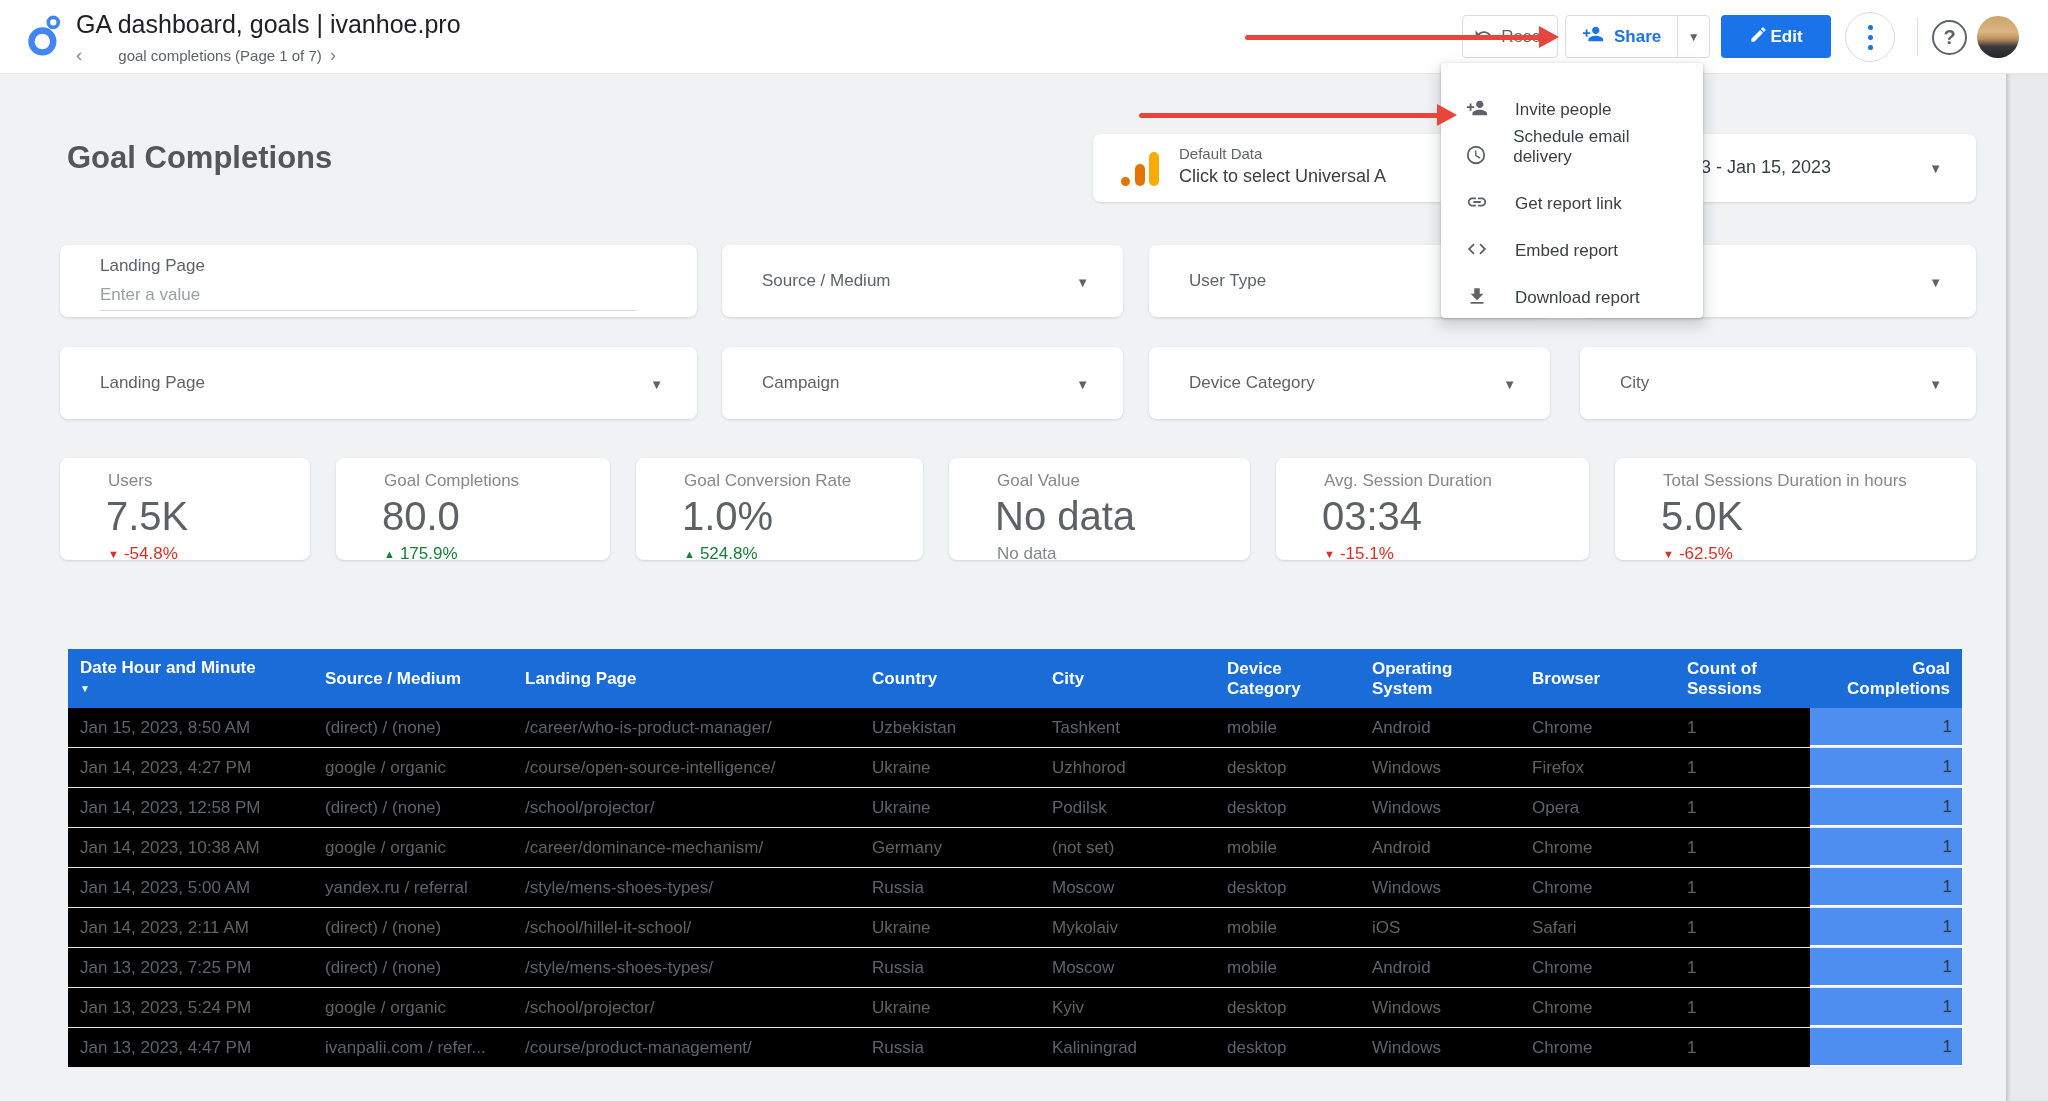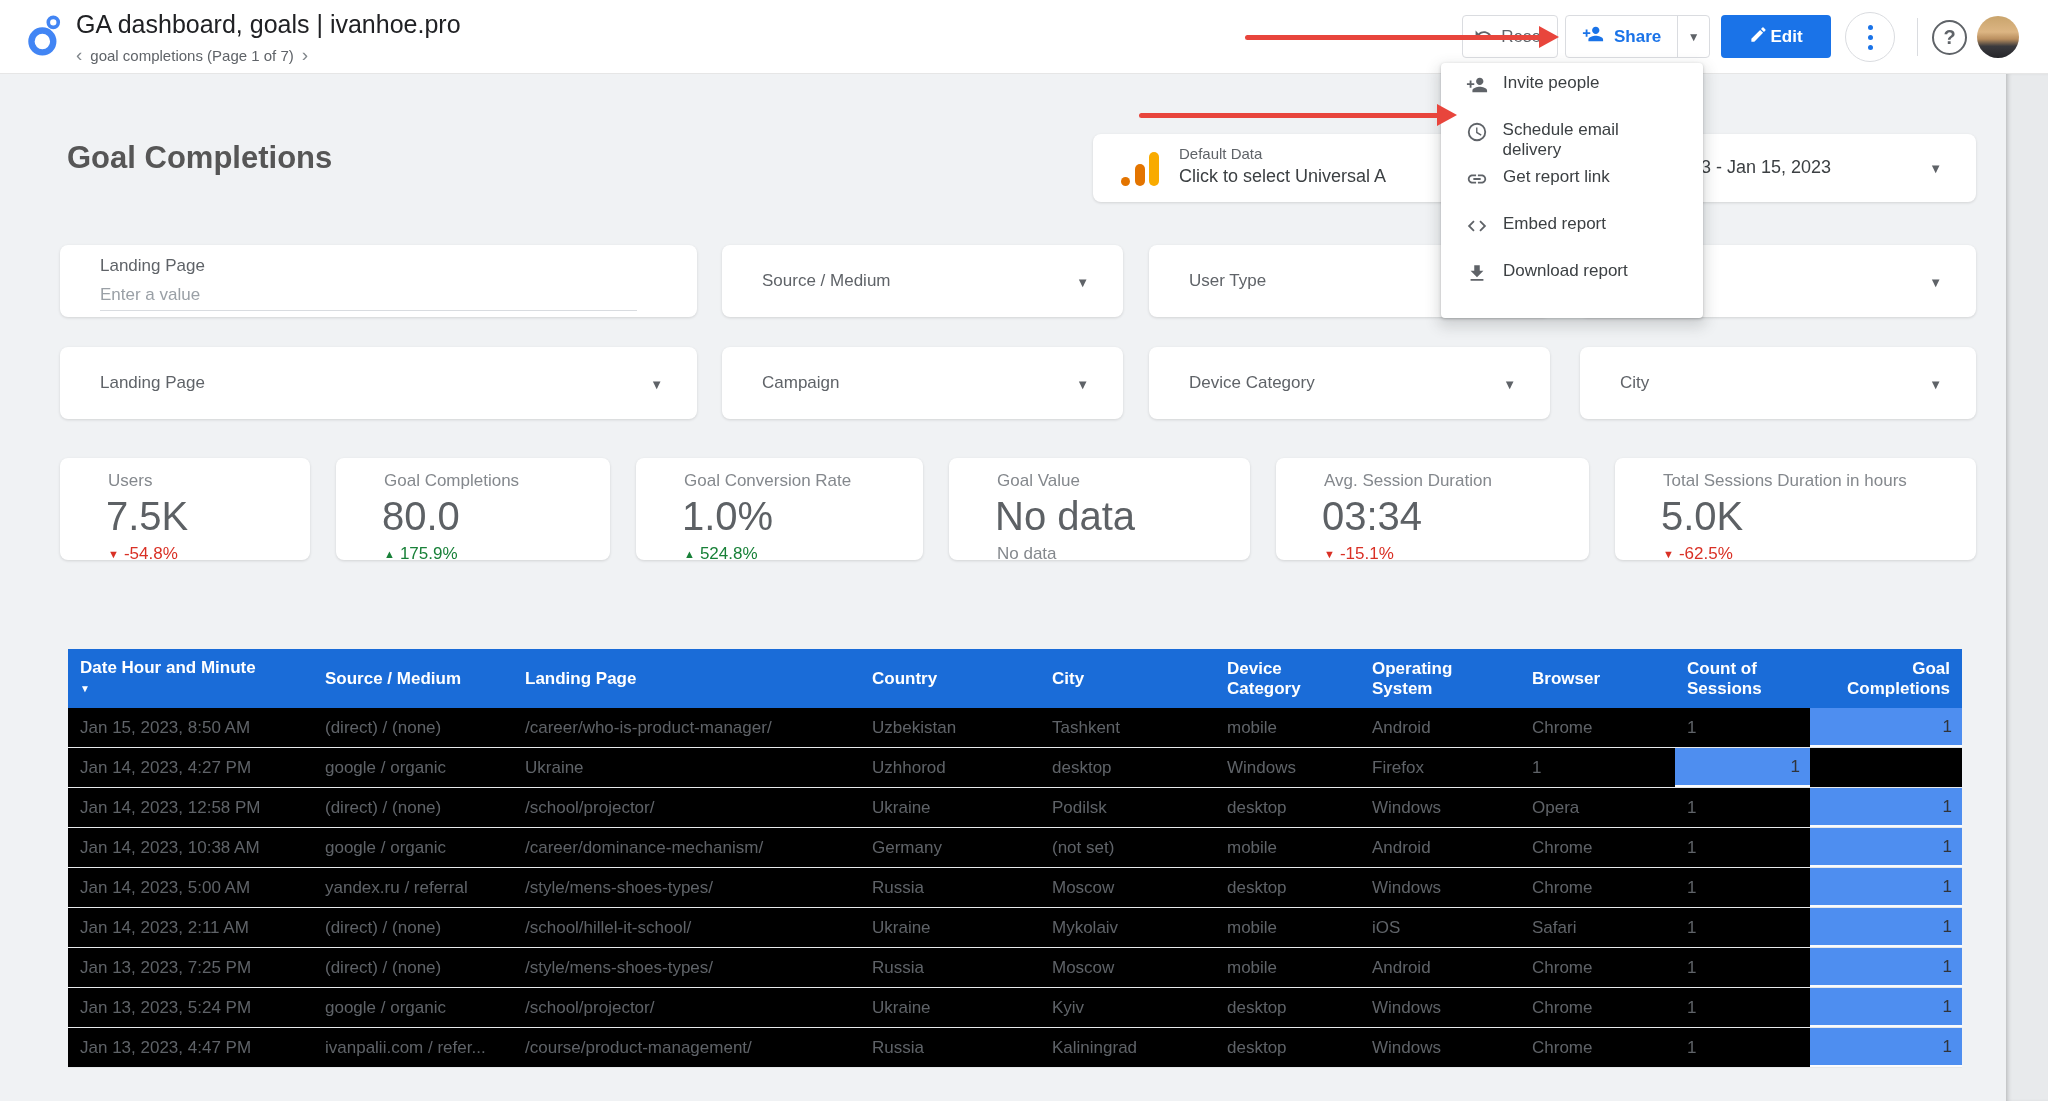--- a/index.html
+++ b/index.html
@@ -7,21 +7,21 @@
   body { font-family:"Liberation Sans", sans-serif; background:#e8eaed; position:relative; }
 
   
   .appbar { position:absolute; left:0; top:0; width:2048px; height:74px; background:#fff;
             border-bottom:1px solid #e6e6e6; z-index:40; }
   .logo { position:absolute; left:26px; top:13px; }
   .app-title { position:absolute; left:76px; top:10px; font-size:25px; color:#202124; }
   .crumb { position:absolute; left:76px; top:44px; height:22px; display:flex; align-items:center; gap:8px;
            color:#5f6368; font-size:16px; }
   .crumb .chev { font-size:19px; color:#80868b; cursor:pointer; }
-  .crumb .crumb-label { font-size:15px; }
+  .crumb .crumb-label { font-size:15px;margin-left:28px; }
 
   .btn { position:absolute; top:15px; height:43px; border-radius:4px; display:flex; align-items:center;
          justify-content:center; font-size:17px; cursor:pointer; }
   .btn-reset { left:1462px; width:96px; background:#fff; border:1px solid #dadce0; color:#5f6368; gap:8px; }
   .share-wrap { position:absolute; left:1565px; top:15px; height:43px; display:flex; border:1px solid #dadce0;
                 border-radius:4px; background:#fff; }
   .share-main { display:flex; align-items:center; gap:10px; padding:0 16px; color:#1a73e8; font-size:17px;
                 font-weight:bold; cursor:pointer; }
   .share-caret { width:32px; display:flex; align-items:center; justify-content:center; border-left:1px solid #dadce0;
                  color:#5f6368; font-size:12px; cursor:pointer; }
@@ -39,21 +39,21 @@
 
   
   .r-arrow { position:absolute; z-index:200; height:22px; }
   .r-arrow .shaft { position:absolute; left:0; top:9px; height:5px; background:#e8453c; border-radius:3px; }
   .r-arrow .head { position:absolute; right:0; top:0; width:0; height:0;
                    border-left:20px solid #e8453c; border-top:11px solid transparent; border-bottom:11px solid transparent; }
 
   
   .menu { position:absolute; left:1441px; top:63px; width:262px; z-index:100; background:#fff; border-radius:4px;
           padding:10px 0; box-shadow:0 1px 3px rgba(60,64,67,.3), 0 6px 14px 3px rgba(60,64,67,.18); }
-  .menu-item { height:47px; display:flex; align-items:flex-start; gap:14px; padding:0 24px; cursor:pointer; }
+  .menu-item { height:47px; display:flex; align-items:flex-end; gap:26px; padding:0 24px; cursor:pointer; }
   .mi-icon { width:24px; height:24px; color:#5f6368; display:flex; align-items:center; justify-content:center; }
   .mi-label { font-size:17px; color:#3c4043; }
 
   
   .canvas { position:absolute; left:0; top:74px; width:2006px; height:1027px; background:#f0f2f4; }
   .edge-strip { position:absolute; left:2006px; top:74px; width:42px; height:1027px; background:#e8eaec;
                 box-shadow:inset 4px 0 5px -3px rgba(0,0,0,.25); }
   .report-title { position:absolute; left:67px; top:140px; font-size:31px; font-weight:bold; color:#565656; }
 
   .card { position:absolute; background:#fff; border-radius:8px; box-shadow:0 1px 3px rgba(0,0,0,.13); }
@@ -348,20 +348,21 @@
         <div class="t-cell">Tashkent</div>
         <div class="t-cell">mobile</div>
         <div class="t-cell">Android</div>
         <div class="t-cell">Chrome</div>
         <div class="t-cell">1</div>
         <div class="t-cell bar">1</div>
       </div>
       <div class="t-row" style="grid-template-columns: 245px 200px 347px 180px 175px 145px 160px 155px 135px 152px;">
         <div class="t-cell">Jan 14, 2023, 4:27 PM</div>
         <div class="t-cell">google / organic</div>
+        <div class="t-cell">/course/open-source-intelligence/</div>
         <div class="t-cell">Ukraine</div>
         <div class="t-cell">Uzhhorod</div>
         <div class="t-cell">desktop</div>
         <div class="t-cell">Windows</div>
         <div class="t-cell">Firefox</div>
         <div class="t-cell">1</div>
         <div class="t-cell bar">1</div>
       </div>
       <div class="t-row" style="grid-template-columns: 245px 200px 347px 180px 175px 145px 160px 155px 135px 152px;">
         <div class="t-cell">Jan 14, 2023, 12:58 PM</div>

